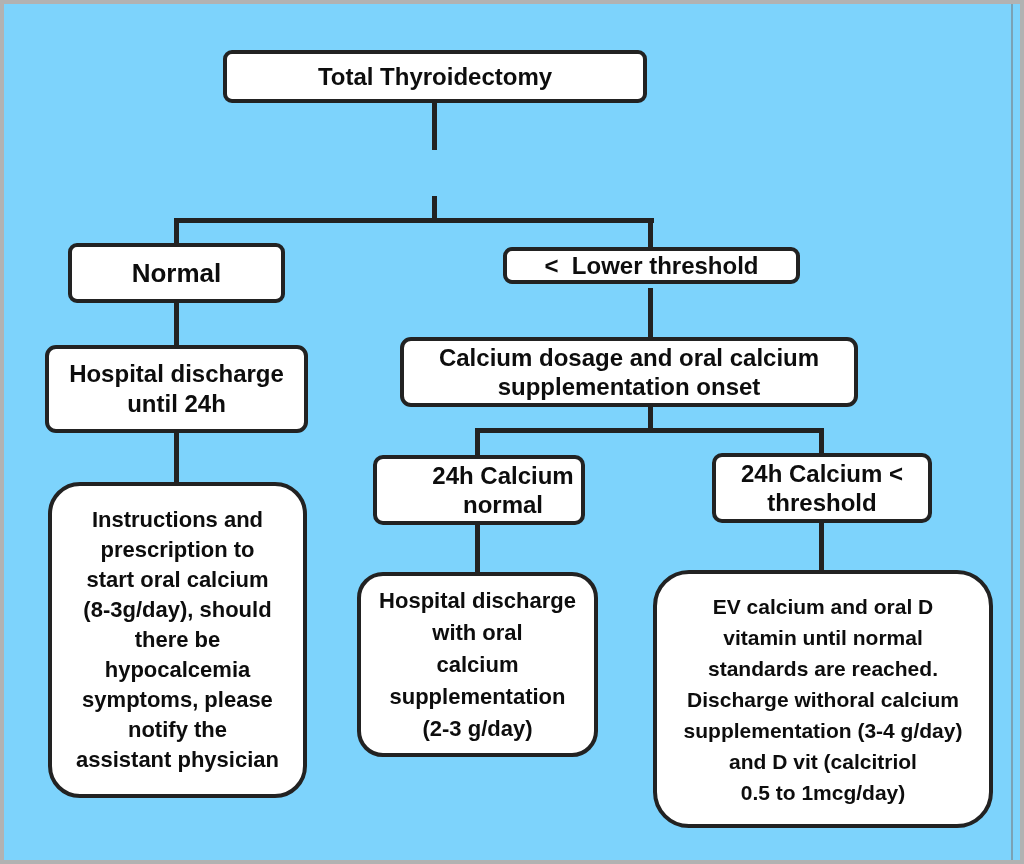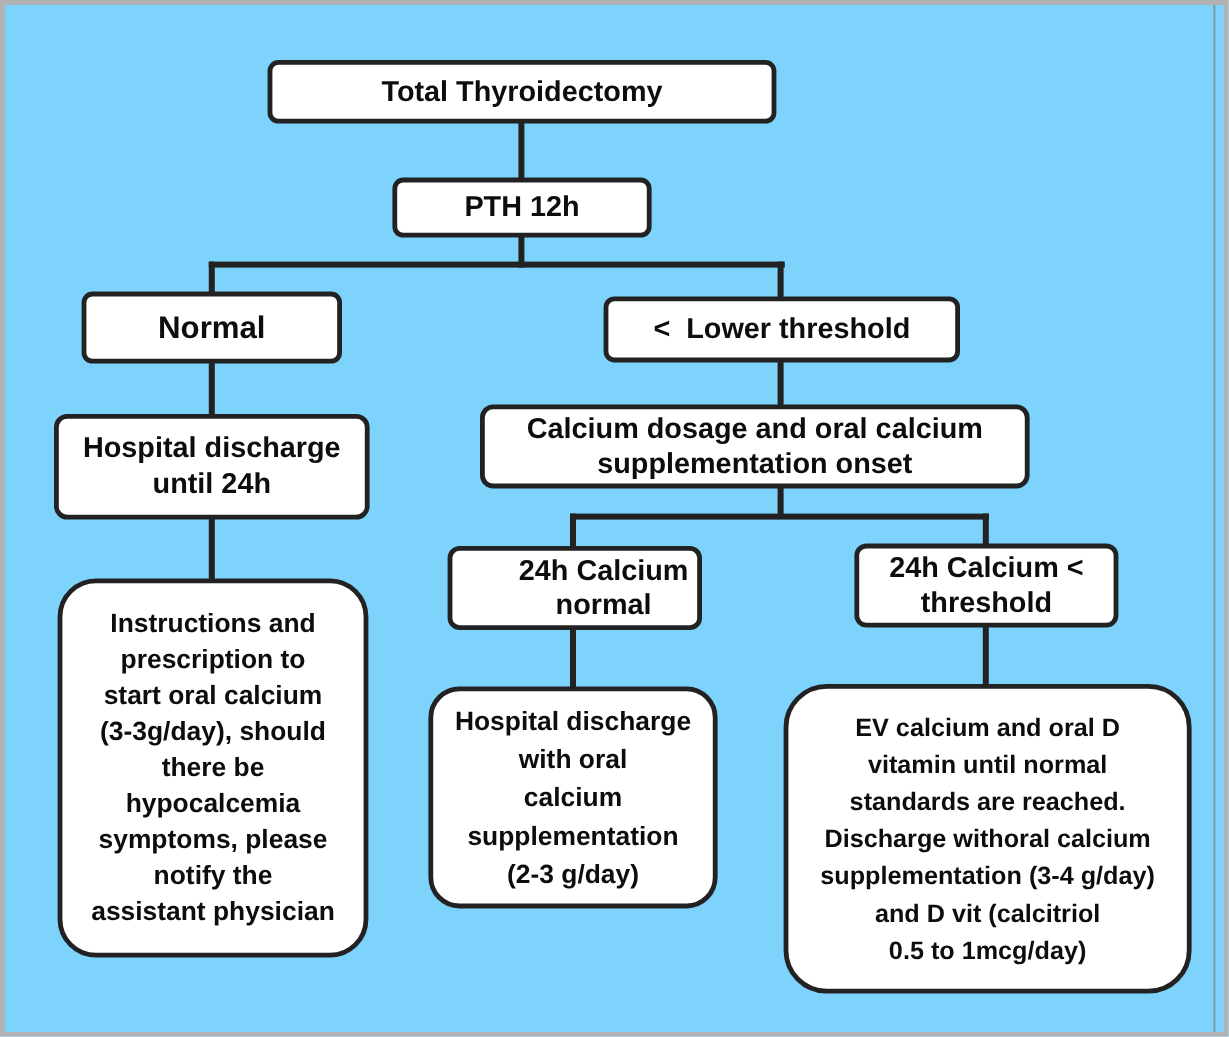--- a/index.html
+++ b/index.html
@@ -63,42 +63,41 @@
   <div class="edge" style="left:648px; top:288px; width:5px; height:51px;"></div>
   <div class="edge" style="left:648px; top:405px; width:5px; height:26px;"></div>
   <div class="edge" style="left:475px; top:428px; width:349px; height:5px;"></div>
   <div class="edge" style="left:475px; top:428px; width:5px; height:29px;"></div>
   <div class="edge" style="left:819px; top:428px; width:5px; height:27px;"></div>
   <div class="edge" style="left:475px; top:523px; width:5px; height:51px;"></div>
   <div class="edge" style="left:819px; top:521px; width:5px; height:51px;"></div>
 
   <div class="node" style="left:223px; top:50px; width:424px; height:53px; border-radius:9px; font-size:24px;">Total Thyroidectomy</div>
 
-  <div class="node" style="left:327px; top:148px; width:216px; height:50px; border-radius:9px; font-size:24px;">PTH 12h</div>
 
   <div class="node" style="left:68px; top:243px; width:217px; height:60px; border-radius:9px; font-size:26px;">Normal</div>
 
-  <div class="node" style="left:503px; top:247px; width:297px; height:55px; border-radius:9px; font-size:24px;">&lt;  Lower threshold</div>
+  <div class="node" style="left:503px; top:247px; width:297px; height:37px; border-radius:9px; font-size:24px;">&lt;  Lower threshold</div>
 
   <div class="node" style="left:45px; top:345px; width:263px; height:88px; border-radius:11px; font-size:24px; line-height:30px;">Hospital discharge
 until 24h</div>
 
   <div class="node" style="left:400px; top:337px; width:458px; height:70px; border-radius:11px; font-size:24px; line-height:29px;">Calcium dosage and oral calcium
 supplementation onset</div>
 
   <div class="node" style="left:373px; top:455px; width:212px; height:70px; border-radius:10px; font-size:24px; line-height:29px;padding-left:48px;">24h Calcium
 normal</div>
 
   <div class="node" style="left:712px; top:453px; width:220px; height:70px; border-radius:10px; font-size:24px; line-height:29px;">24h Calcium &lt;
 threshold</div>
 
   <div class="node" style="left:48px; top:482px; width:259px; height:316px; border-radius:32px; font-size:22px; line-height:30px;">Instructions and
 prescription to
 start oral calcium
-(3-3g/day), should
+(8-3g/day), should
 there be
 hypocalcemia
 symptoms, please
 notify the
 assistant physician</div>
 
   <div class="node" style="left:357px; top:572px; width:241px; height:185px; border-radius:26px; font-size:22px; line-height:32px;">Hospital discharge
 with oral
 calcium
 supplementation

